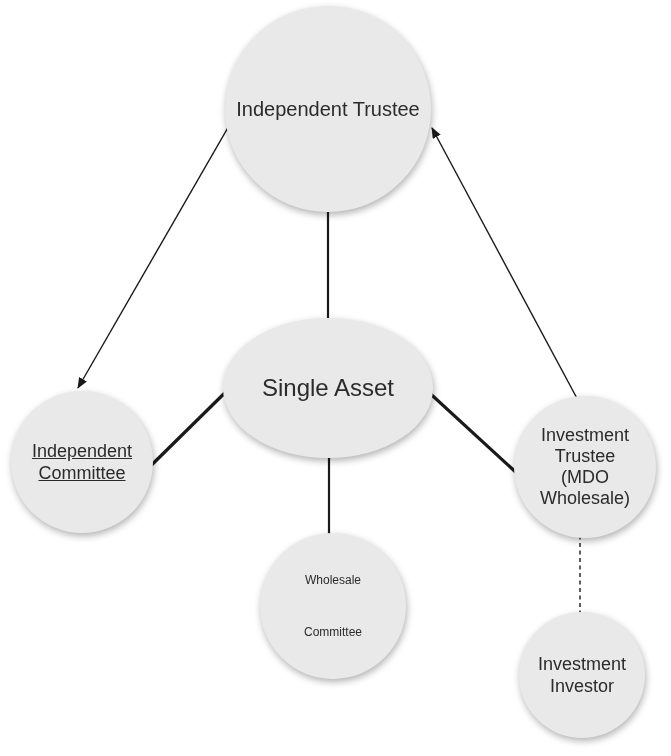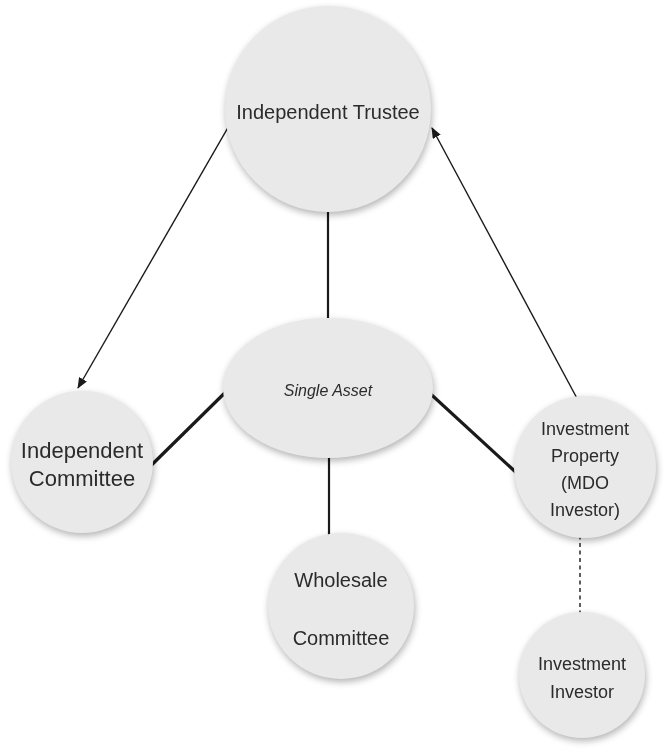--- a/index.html
+++ b/index.html
@@ -30,26 +30,26 @@
     border-radius: 50%;
     background: var(--node-fill, #e9e9e9);
     box-shadow: 1px 3px 7px rgba(0,0,0,0.30);
     display: flex;
     flex-direction: column;
     align-items: center;
     justify-content: center;
     text-align: center;
     color: var(--node-text, #2b2b2b);
   }
-  .node .ln { white-space: nowrap; margin-top: 6px; }
+  .node .ln { white-space: nowrap; }
   .node-trustee      { left: 225px; top: 6px;   width: 206px; height: 206px; font-size: 20px; line-height: 30px; }
-  .node-single-asset { left: 223px; top: 318px; width: 210px; height: 140px; font-size: 16px; line-height: 24px; font-style: italic; }
-  .node-custodian    { left: 11px;  top: 391px; width: 142px; height: 142px; font-size: 22px; line-height: 22px; }
+  .node-single-asset { left: 223px; top: 318px; width: 210px; height: 140px; font-size: 24px; line-height: 24px; }
+  .node-custodian    { left: 11px;  top: 391px; width: 142px; height: 142px; font-size: 18px; line-height: 22px; text-decoration: underline; }
   .node-manager      { left: 514px; top: 396px; width: 142px; height: 142px; font-size: 18px; line-height: 21px; }
-  .node-wholesale    { left: 268px; top: 533px; width: 146px; height: 146px; font-size: 20px; line-height: 22px; gap: 30px; }
+  .node-wholesale    { left: 260px; top: 533px; width: 146px; height: 146px; font-size: 12px; line-height: 22px; gap: 30px; }
   .node-committee    { left: 519px; top: 612px; width: 126px; height: 126px; font-size: 18px; line-height: 22px; }
 </style>
 </head>
 <body>
 
 <div class="canvas">
 
   <svg class="connectors" viewBox="0 0 671 756" xmlns="http://www.w3.org/2000/svg">
     <defs>
       <marker id="arrow" viewBox="0 0 11 9" refX="10" refY="4.5" markerWidth="11" markerHeight="9" markerUnits="userSpaceOnUse" orient="auto">
@@ -74,23 +74,23 @@
     <div class="ln">Single Asset</div>
   </div>
 
   <div class="node node-custodian">
     <div class="ln">Independent</div>
     <div class="ln">Committee</div>
   </div>
 
   <div class="node node-manager">
     <div class="ln">Investment</div>
-    <div class="ln">Property</div>
+    <div class="ln">Trustee</div>
     <div class="ln">(MDO</div>
-    <div class="ln">Investor)</div>
+    <div class="ln">Wholesale)</div>
   </div>
 
   <div class="node node-wholesale">
     <div class="ln">Wholesale</div>
     <div class="ln">Committee</div>
   </div>
 
   <div class="node node-committee">
     <div class="ln">Investment</div>
     <div class="ln">Investor</div>

